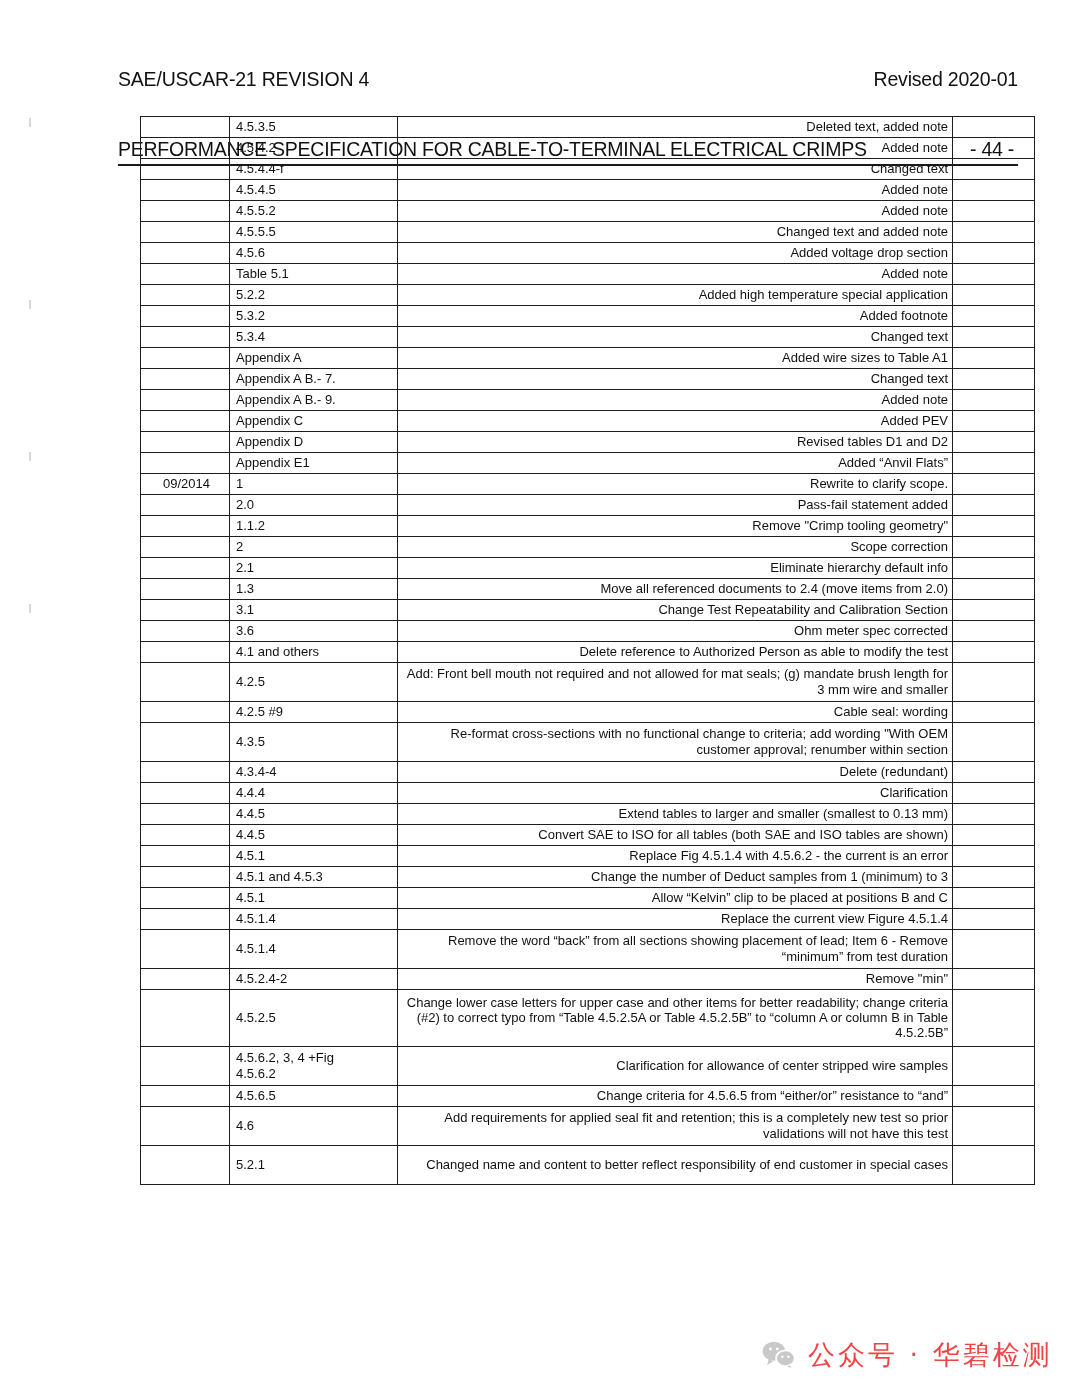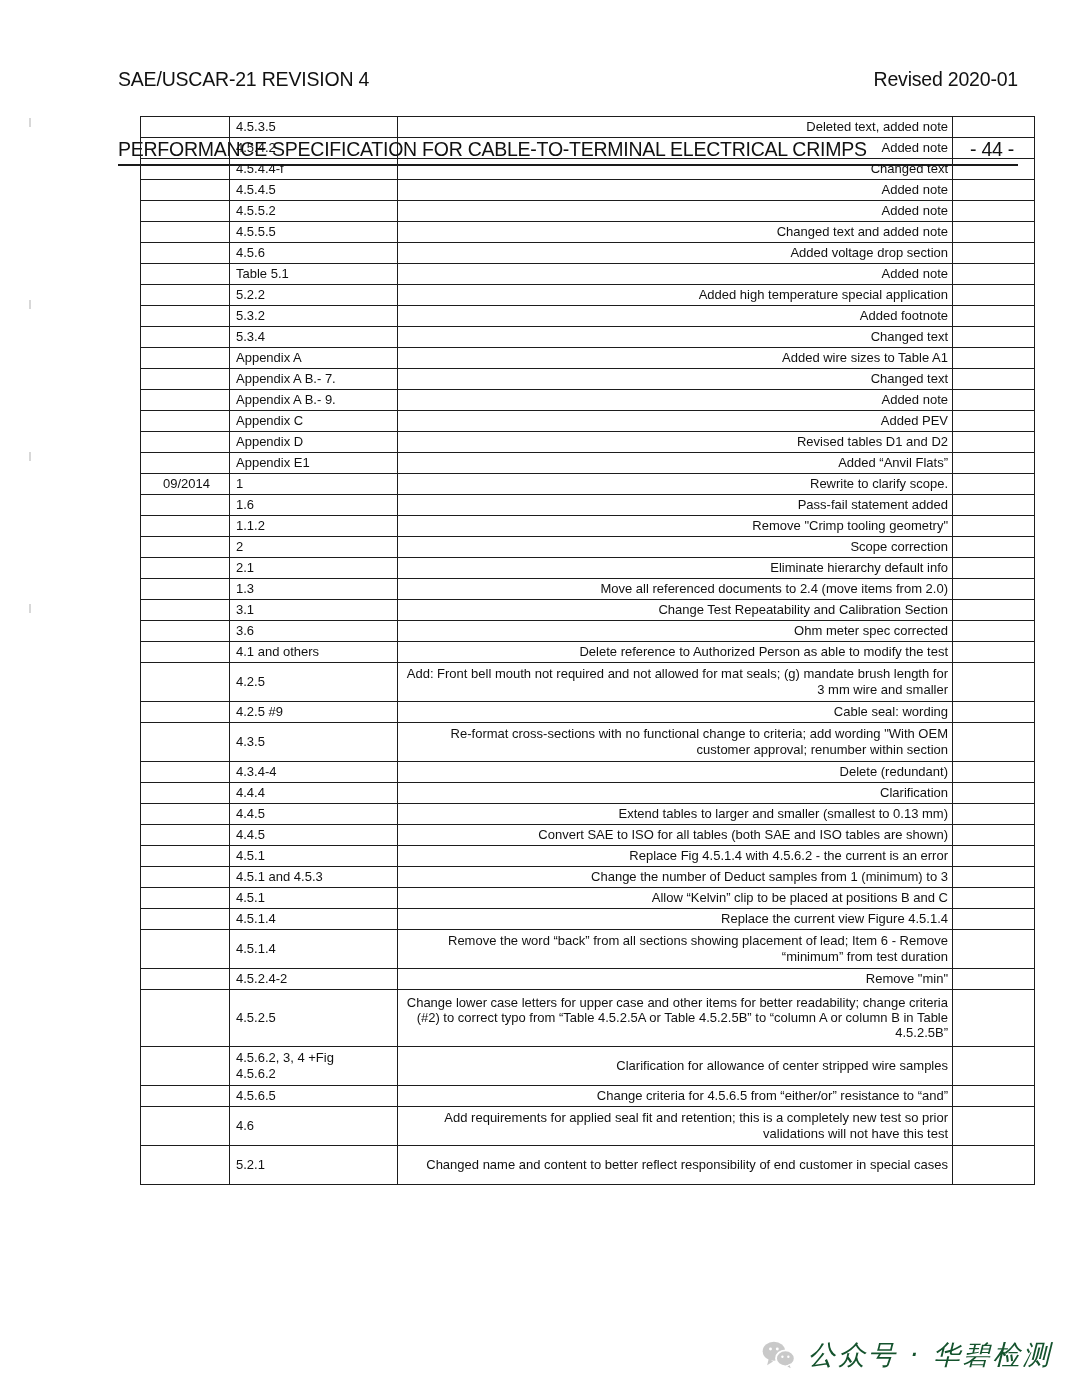--- a/index.html
+++ b/index.html
@@ -85,24 +85,23 @@
     display: flex;
     align-items: center;
     gap: 12px;
     color: #c9c9c9;
     user-select: none;
   }
   .wm-icon { width: 34px; height: 30px; display: block; }
   .wm-text {
     font-size: 27px;
     letter-spacing: 3px;
-    color: #14532d;
+    color: #ef4444;
     font-family: "DejaVu Sans", sans-serif;
     white-space: nowrap;
-    font-style: italic;
   }
 
   
   .scan-mark {
     position: absolute;
     background: #d8d8d8;
     width: 2px;
     height: 9px;
   }
 </style>
@@ -231,21 +230,21 @@
         <td class="blank"></td>
       </tr>
       <tr>
         <td class="date">09/2014</td>
         <td class="sec">1</td>
         <td class="desc">Rewrite to clarify scope.</td>
         <td class="blank"></td>
       </tr>
       <tr>
         <td class="date"></td>
-        <td class="sec">1.6</td>
+        <td class="sec">2.0</td>
         <td class="desc">Pass-fail statement added</td>
         <td class="blank"></td>
       </tr>
       <tr>
         <td class="date"></td>
         <td class="sec">1.1.2</td>
         <td class="desc">Remove "Crimp tooling geometry"</td>
         <td class="blank"></td>
       </tr>
       <tr>

